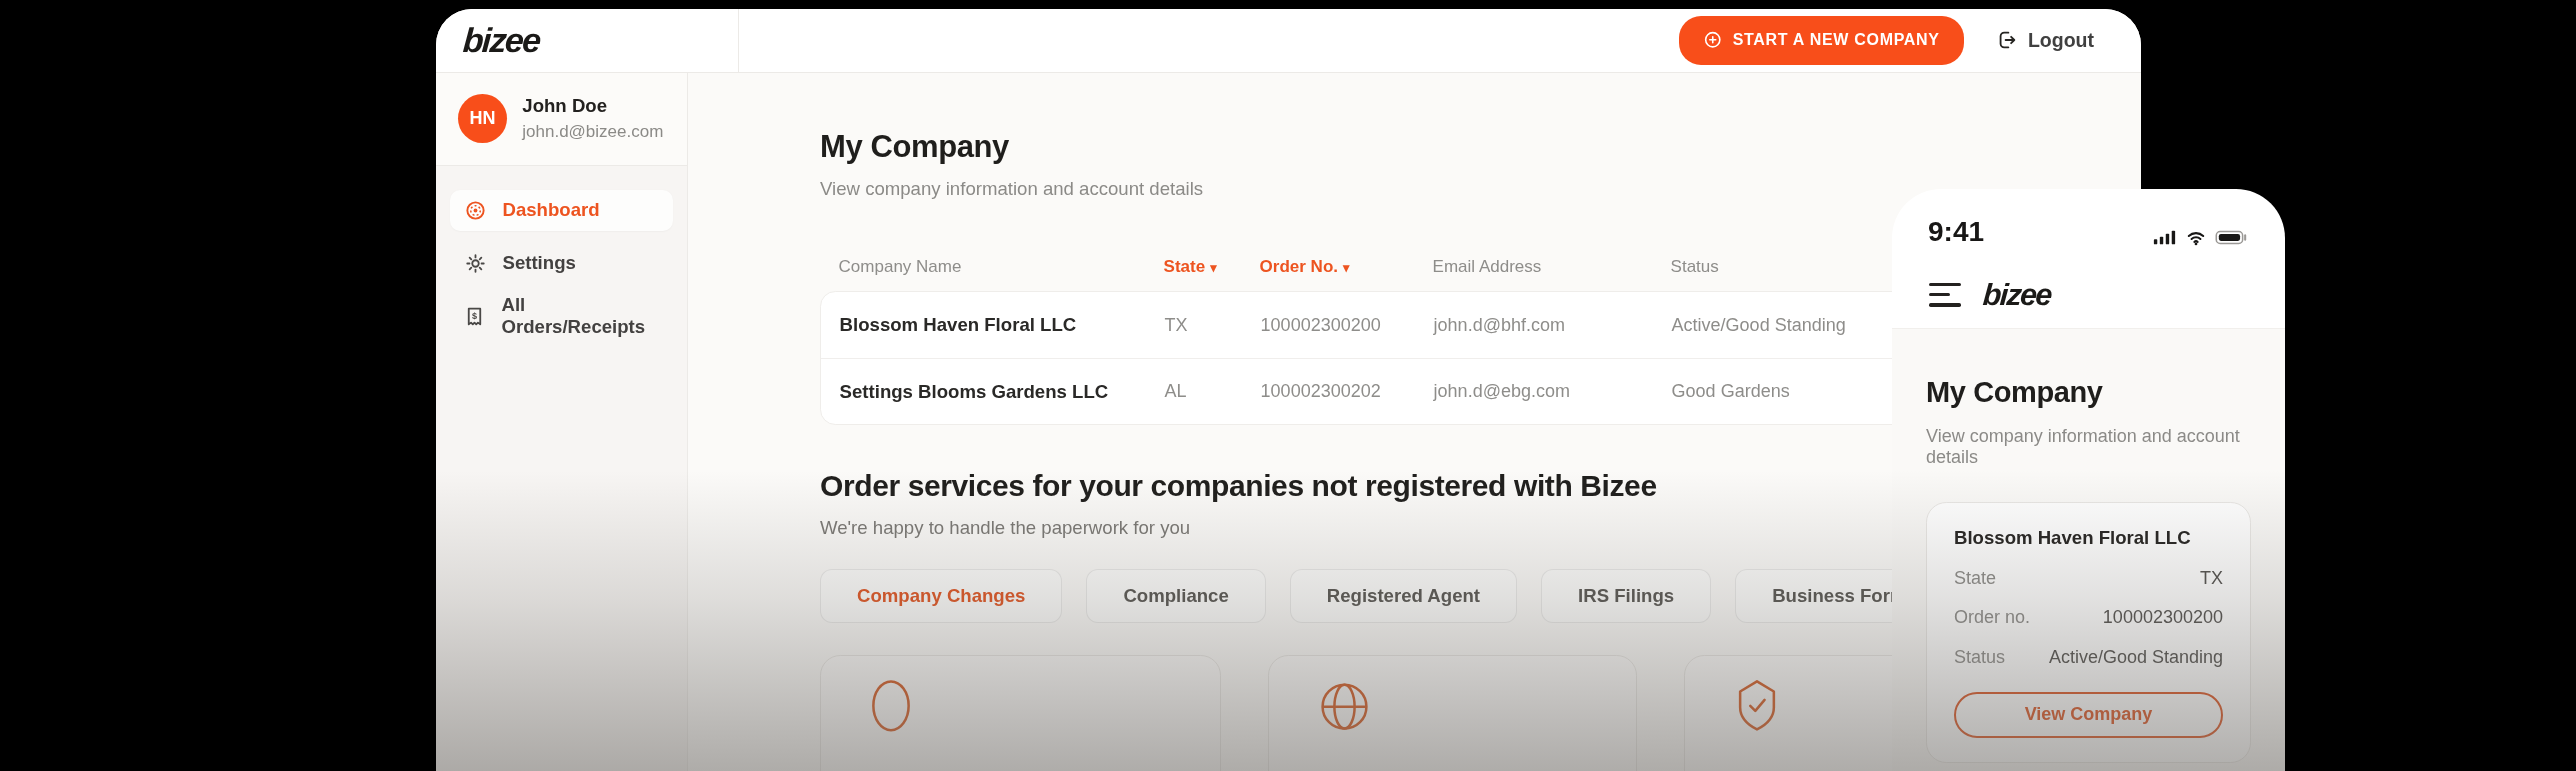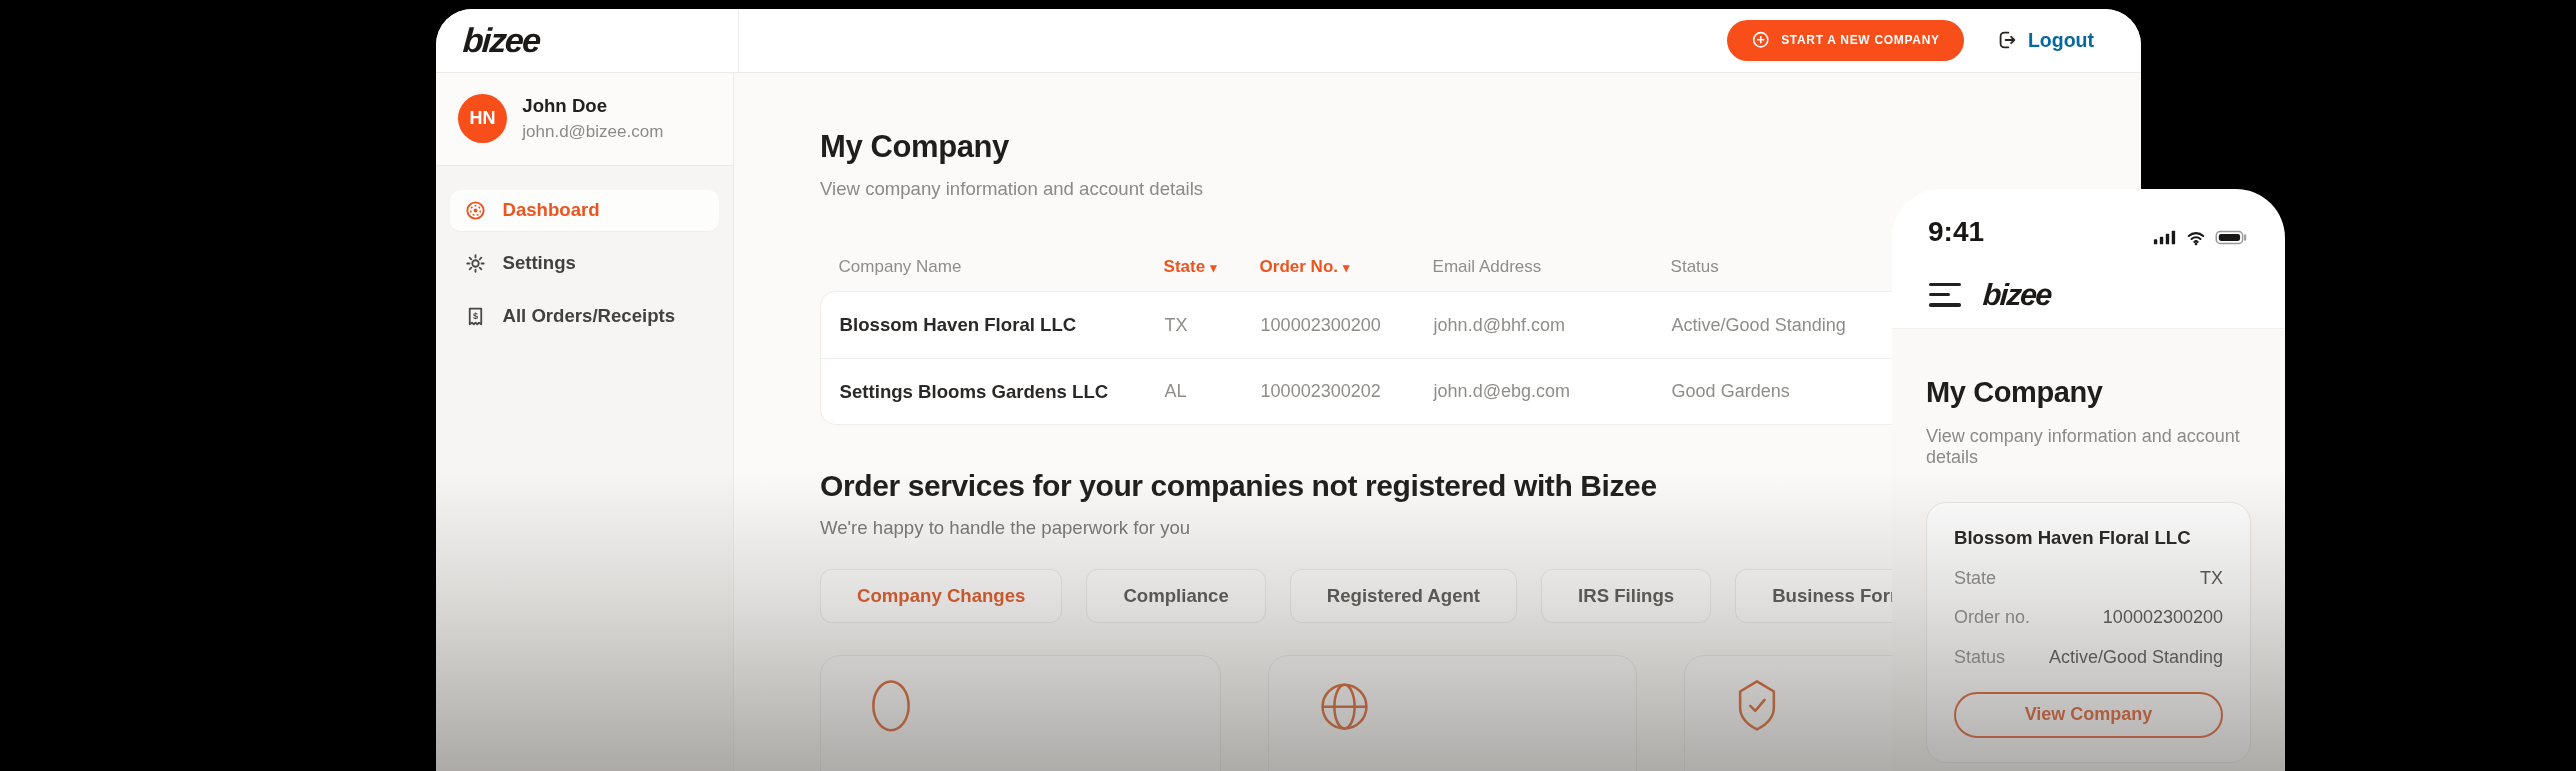--- a/index.html
+++ b/index.html
@@ -18,33 +18,33 @@
     display: flex; align-items: center; z-index: 5;
   }
   .header-divider { position: absolute; left: 302px; top: 0; width: 0.8px; height: 64px; background: #eceae7; }
   .logo {
     font-style: italic; font-weight: 800; font-size: 34px; letter-spacing: -1.7px;
     color: #1b1a18; margin-left: 27px; transform: skewX(-4deg);
   }
   .header-right { margin-left: auto; display: flex; align-items: center; gap: 32px; padding-right: 47px; }
   .start-btn {
     display: flex; align-items: center; gap: 10.2px; background: #f84e1a; color: #fff;
-    border: none; height: 41px; padding: 0 24px; border-radius: 22px;
+    border: none; height: 49px; padding: 0 24px; border-radius: 22px;
     font-family: "Liberation Sans", sans-serif;
-    font-size: 12px; font-weight: 800; letter-spacing: 0.7px; cursor: pointer;
+    font-size: 16px; font-weight: 800; letter-spacing: 0.7px; cursor: pointer;
   }
   .logout-btn {
     display: flex; align-items: center; gap: 10.2px; background: none; border: none;
     font-family: "Liberation Sans", sans-serif;
-    font-size: 19.5px; font-weight: 600; color: #0369a1; cursor: pointer;
+    font-size: 19.5px; font-weight: 600; color: #404040; cursor: pointer;
   }
 
   
   .sidebar {
-    position: absolute; left: 0; top: 64px; bottom: 0; width: 298px;
+    position: absolute; left: 0; top: 64px; bottom: 0; width: 252px;
     background: #f7f5f3; border-right: 0.8px solid #eceae7; z-index: 4;
   }
   .user-box {
     height: 93px; background: #fcfbf9; border-bottom: 0.8px solid #eceae7;
     display: flex; align-items: center; gap: 15.3px; padding: 0 22px;
   }
   .avatar {
     width: 49px; height: 49px; border-radius: 50%; background: #f84e1a; flex: 0 0 49px;
     color: #fff; font-size: 18px; font-weight: 700;
     display: flex; align-items: center; justify-content: center;

